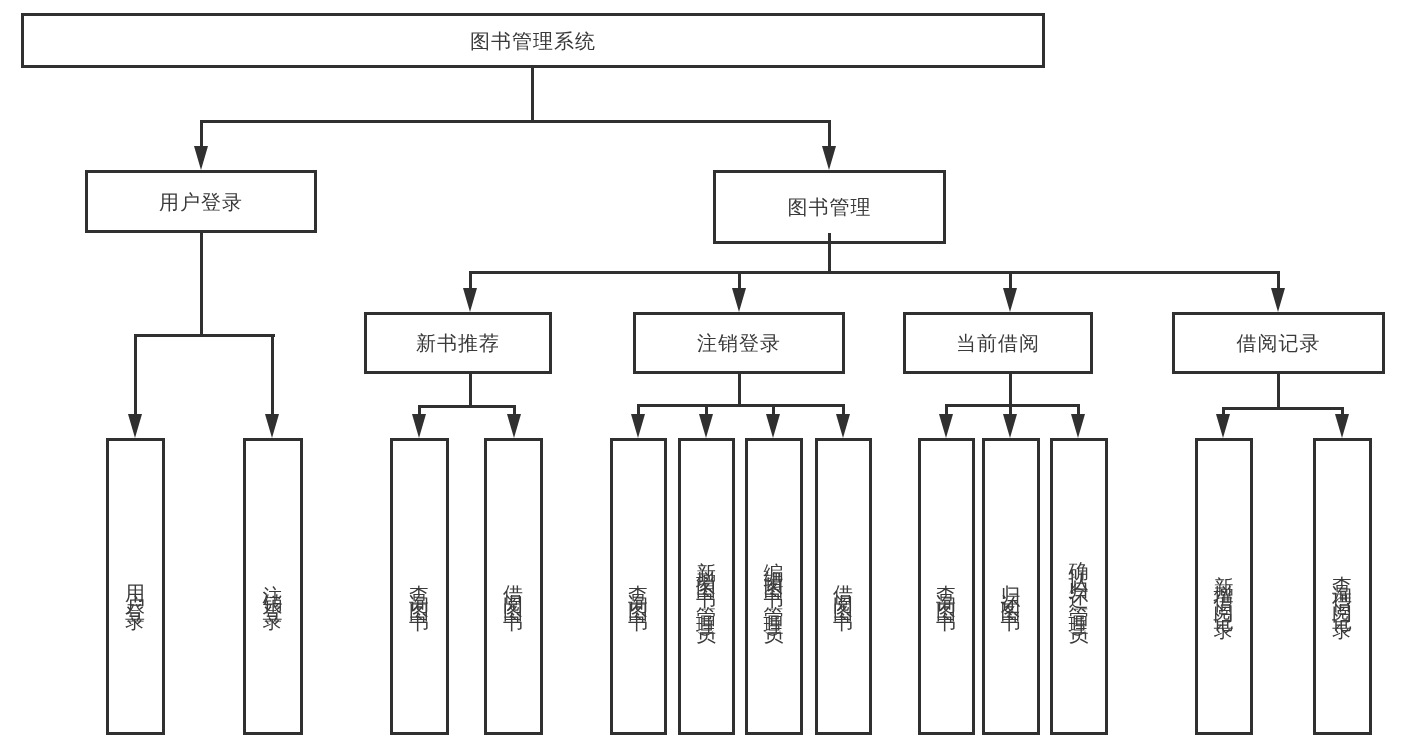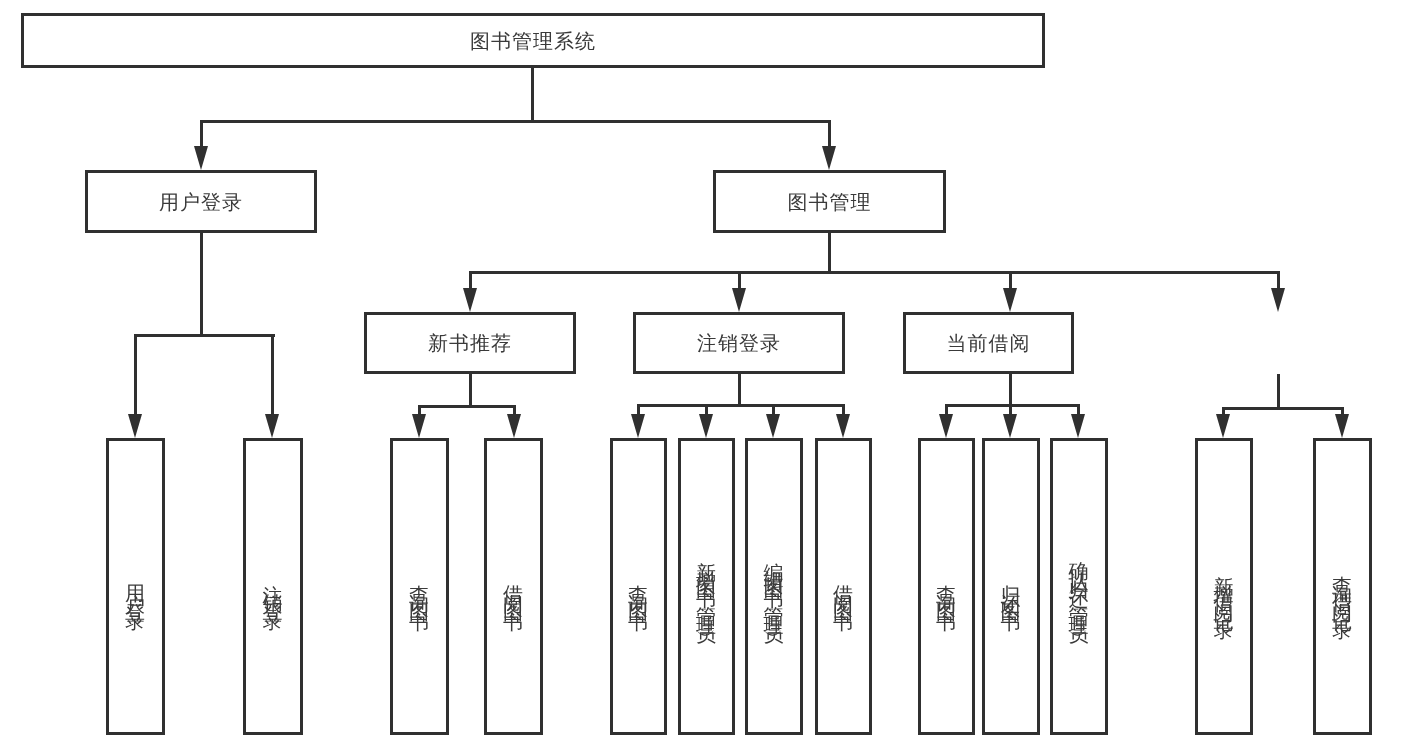--- a/index.html
+++ b/index.html
@@ -59,25 +59,26 @@
   }
 </style>
 </head>
 <body>
 
 <div id="canvas">
 
   <div class="node" style="left:21px;top:13px;width:1024px;height:55px;">图书管理系统</div>
 
   <div class="node" style="left:85px;top:170px;width:232px;height:63px;">用户登录</div>
-  <div class="node" style="left:713px;top:170px;width:233px;height:63px;">图书管理</div>
+  <div class="node" style="left:713px;top:170px;width:233px;height:74px;">图书管理</div>
 
-  <div class="node" style="left:364px;top:312px;width:212px;height:62px;">新书推荐</div>
+  <div class="node" style="left:364px;top:312px;width:188px;height:62px;">新书推荐</div>
   <div class="node" style="left:633px;top:312px;width:212px;height:62px;">注销登录</div>
-  <div class="node" style="left:903px;top:312px;width:171px;height:62px;">当前借阅</div>
+  <div class="node" style="left:903px;top:312px;width:190px;height:62px;">当前借阅</div>
+  <div class="node" style="left:1172px;top:312px;width:213px;height:62px;">借阅记录</div>
 
   <div class="node v" style="left:106px;top:438px;width:59px;height:297px;">用户登录</div>
   <div class="node v" style="left:243px;top:438px;width:60px;height:297px;">注销登录</div>
 
   <div class="node v" style="left:390px;top:438px;width:59px;height:297px;">查询图书</div>
   <div class="node v" style="left:484px;top:438px;width:59px;height:297px;">借阅图书</div>
 
   <div class="node v" style="left:610px;top:438px;width:57px;height:297px;">查询图书</div>
   <div class="node v" style="left:678px;top:438px;width:57px;height:297px;">新增图书（管理员）</div>
   <div class="node v" style="left:745px;top:438px;width:58px;height:297px;">编辑图书（管理员）</div>

